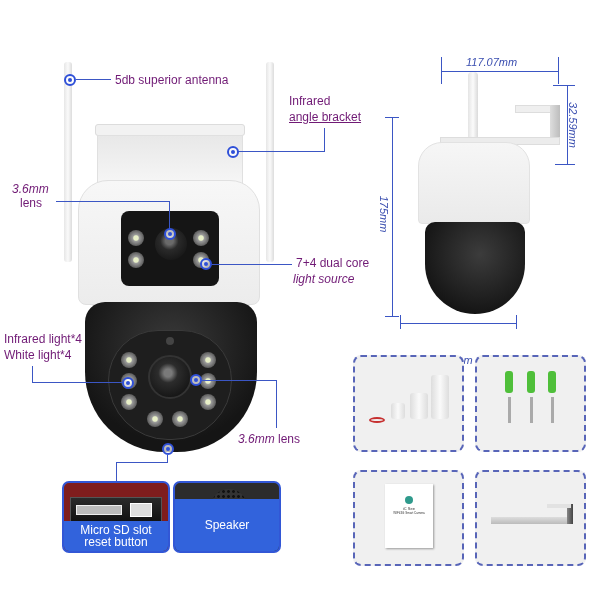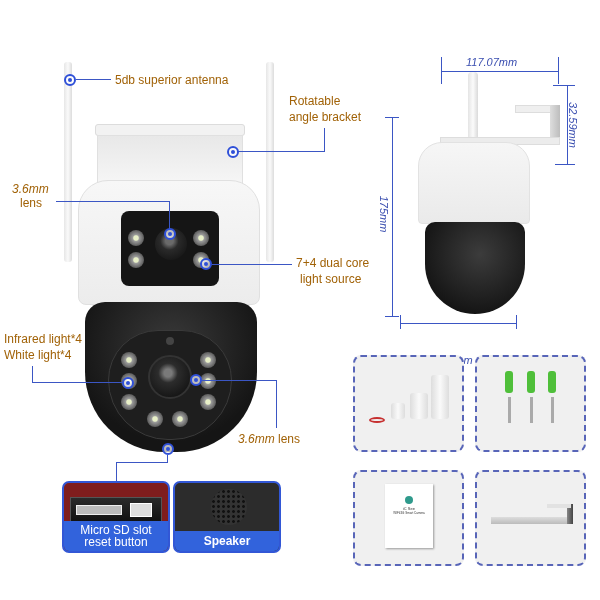--- a/index.html
+++ b/index.html
@@ -1,18 +1,18 @@
 <!DOCTYPE html>
 <html><head>
 <meta charset="utf-8">
 <style>
   * { box-sizing: border-box; margin: 0; padding: 0; }
   body { width: 600px; height: 600px; background: #ffffff; position: relative; overflow: hidden; font-family: "Liberation Sans", sans-serif; }
   .abs { position: absolute; }
-  .label { position: absolute; color: #a16207; font-size: 12px; line-height: 14px; white-space: nowrap; }
+  .label { position: absolute; color: #701a75; font-size: 12px; line-height: 14px; white-space: nowrap; }
   .dim { position: absolute; color: #3b4fb0; font-size: 11px; font-style: italic; white-space: nowrap; }
   .line { position: absolute; background: #3b56c4; }
   .dot { position: absolute; width: 12px; height: 12px; border-radius: 50%; border: 2px solid #2f50d8; background: rgba(255,255,255,0.7); }
   .dot::after { content: ""; position: absolute; left: 2px; top: 2px; width: 4px; height: 4px; border-radius: 50%; background: #2f50d8; }
   .panel { position: absolute; border: 2px dashed #5865b8; border-radius: 8px; background: #f0f0f0; }
   .feat { position: absolute; border: 2px solid #3257d6; border-radius: 7px; overflow: hidden; background: #7f1d1d; }
   .feat .cap { position: absolute; left: 0; right: 0; bottom: 0; background: #3263dc; color: #fff; font-size: 12px; text-align: center; line-height: 12px; padding: 3px 0; }
   .led { position: absolute; width: 16px; height: 16px; border-radius: 50%; background: radial-gradient(circle, #e8f0c8 0 20%, #9a9a9a 30%, #5c5c5c 70%, #2a2a2a 100%); }
 </style>
 </head>
@@ -46,36 +46,36 @@
   <div class="led" style="left:147px;top:411px;"></div>
   <div class="led" style="left:172px;top:411px;"></div>
   <div class="abs" style="left:148px;top:355px;width:44px;height:44px;border-radius:50%;background:radial-gradient(circle at 45% 40%,#7a7a7a 0 12%,#2c2c2c 30%,#0a0a0a 100%);border:2px solid #333;"></div>
   <div class="abs" style="left:166px;top:337px;width:8px;height:8px;border-radius:50%;background:#444;"></div>
 </div>
 
 <div class="dot" style="left:64px;top:74px;"></div>
 <div class="line" style="left:76px;top:79px;width:35px;height:1px;"></div>
 <div class="label" style="left:115px;top:73px;">5db superior antenna</div>
 
-<div class="label" style="left:289px;top:94px;">Rotatable</div>
-<div class="label" style="left:289px;top:110px;">angle bracket</div>
+<div class="label" style="left:289px;top:94px;">Infrared</div>
+<div class="label" style="left:289px;top:110px;text-decoration:underline;">angle bracket</div>
 <div class="line" style="left:324px;top:128px;width:1px;height:24px;"></div>
 <div class="line" style="left:238px;top:151px;width:87px;height:1px;"></div>
 <div class="dot" style="left:227px;top:146px;"></div>
 
 <div class="label" style="left:12px;top:182px;font-style:italic;">3.6mm</div>
 <div class="label" style="left:20px;top:196px;">lens</div>
 <div class="line" style="left:56px;top:201px;width:114px;height:1px;"></div>
 <div class="line" style="left:169px;top:201px;width:1px;height:28px;"></div>
 <div class="dot" style="left:164px;top:228px;"></div>
 
 <div class="dot" style="left:200px;top:258px;"></div>
 <div class="line" style="left:212px;top:264px;width:80px;height:1px;"></div>
 <div class="label" style="left:296px;top:256px;">7+4 dual core</div>
-<div class="label" style="left:300px;top:272px;">light source</div>
+<div class="label" style="left:293px;top:272px;font-style:italic;">light source</div>
 
 <div class="label" style="left:4px;top:332px;">Infrared light*4</div>
 <div class="label" style="left:4px;top:348px;">White light*4</div>
 <div class="line" style="left:32px;top:366px;width:1px;height:17px;"></div>
 <div class="line" style="left:32px;top:382px;width:90px;height:1px;"></div>
 <div class="dot" style="left:122px;top:377px;"></div>
 
 <div class="dot" style="left:190px;top:374px;"></div>
 <div class="line" style="left:202px;top:380px;width:74px;height:1px;"></div>
 <div class="line" style="left:276px;top:380px;width:1px;height:48px;"></div>
@@ -91,21 +91,21 @@
   <div class="abs" style="left:6px;top:14px;width:92px;height:26px;background:linear-gradient(180deg,#2a2a2a,#111);border:1px solid #555;"></div>
   <div class="abs" style="left:12px;top:22px;width:46px;height:10px;background:#bbb;border:1px solid #eee;"></div>
   <div class="abs" style="left:66px;top:20px;width:22px;height:14px;background:#ddd;border:1px solid #fff;"></div>
   <div class="cap">
     <div>Micro SD slot</div>
     <div>reset button</div>
   </div>
 </div>
 <div class="feat" style="left:173px;top:481px;width:108px;height:72px;background:#2c2c2c;">
   <div class="abs" style="left:36px;top:6px;width:36px;height:36px;border-radius:50%;background:radial-gradient(circle,#111 1.2px,transparent 1.6px) 0 0/5px 5px,#333;"></div>
-  <div class="cap" style="padding:4px 0;font-weight:bold;">
+  <div class="cap" style="padding:20px 0;">
     <div>Speaker</div>
   </div>
 </div>
 
 <div>
 
   <div class="abs" style="left:468px;top:72px;width:10px;height:140px;background:linear-gradient(90deg,#e4e4e4,#fbfbfb,#dadada);border-radius:4px;"></div>
   <div class="abs" style="left:515px;top:105px;width:45px;height:8px;background:#efefef;border:1px solid #ddd;"></div>
   <div class="abs" style="left:550px;top:105px;width:10px;height:38px;background:linear-gradient(90deg,#ddd,#bdbdbd);"></div>
   <div class="abs" style="left:440px;top:137px;width:120px;height:8px;background:#ececec;border:1px solid #ddd;"></div>

